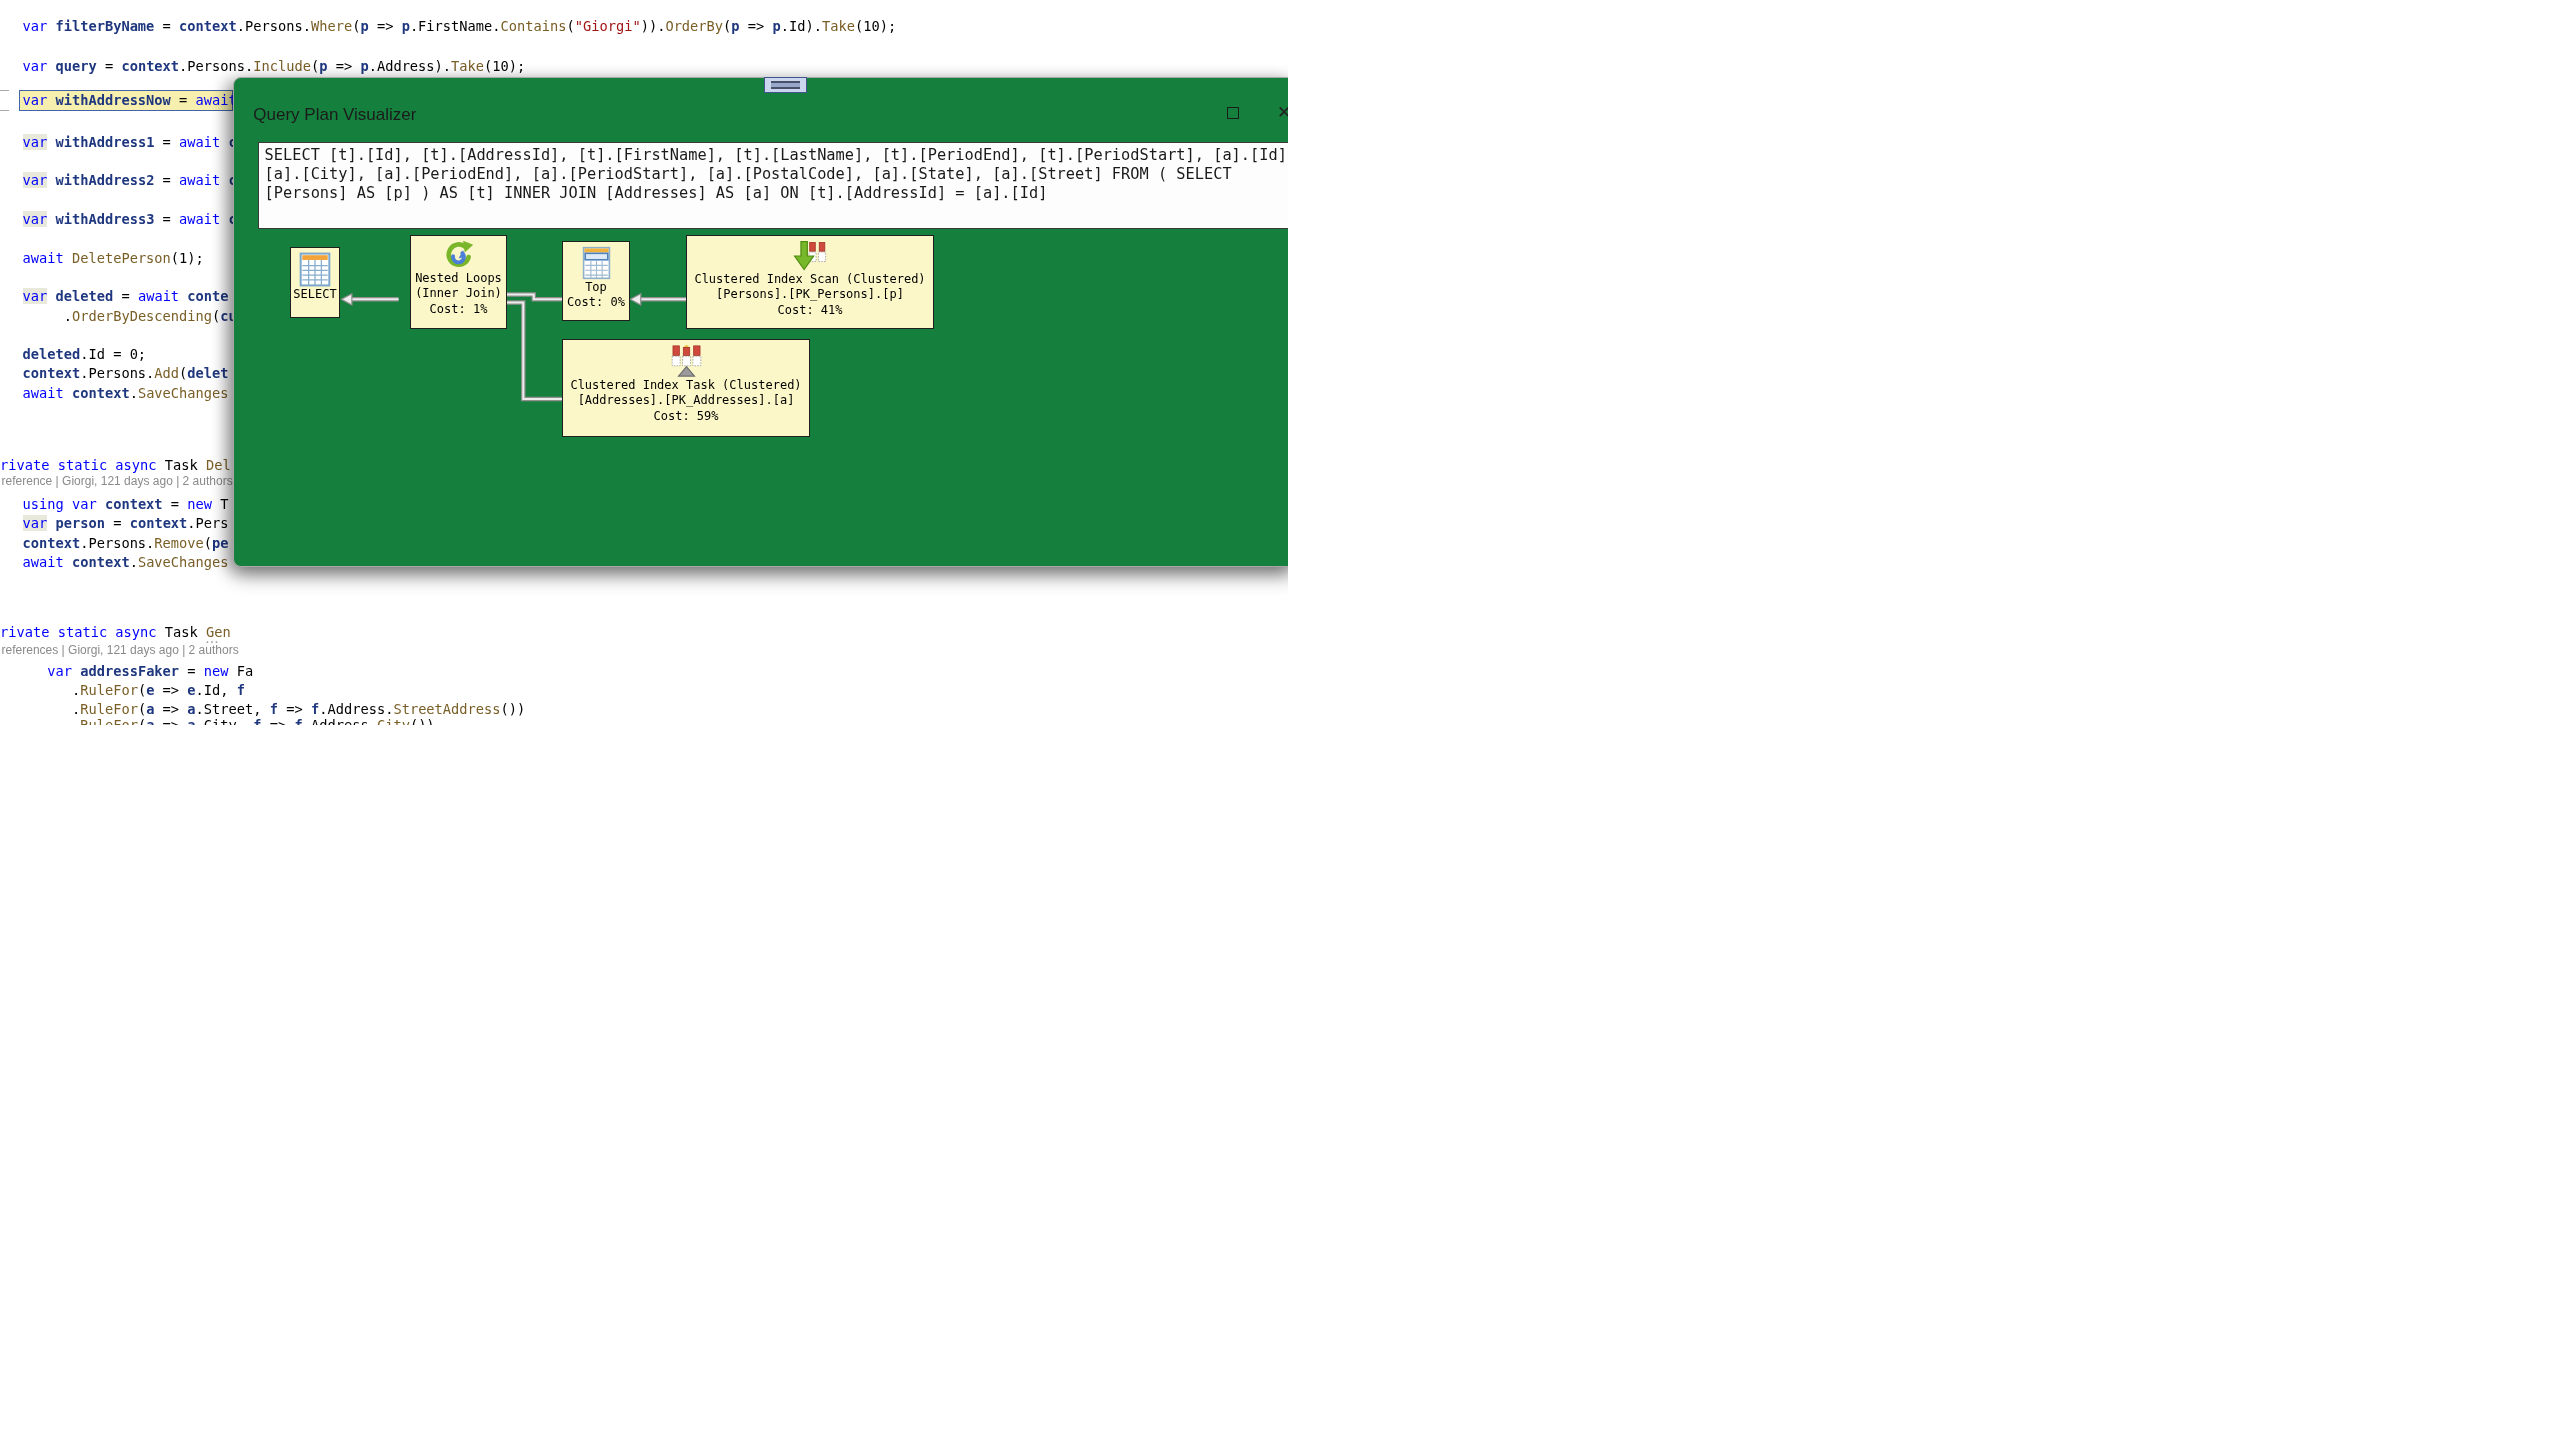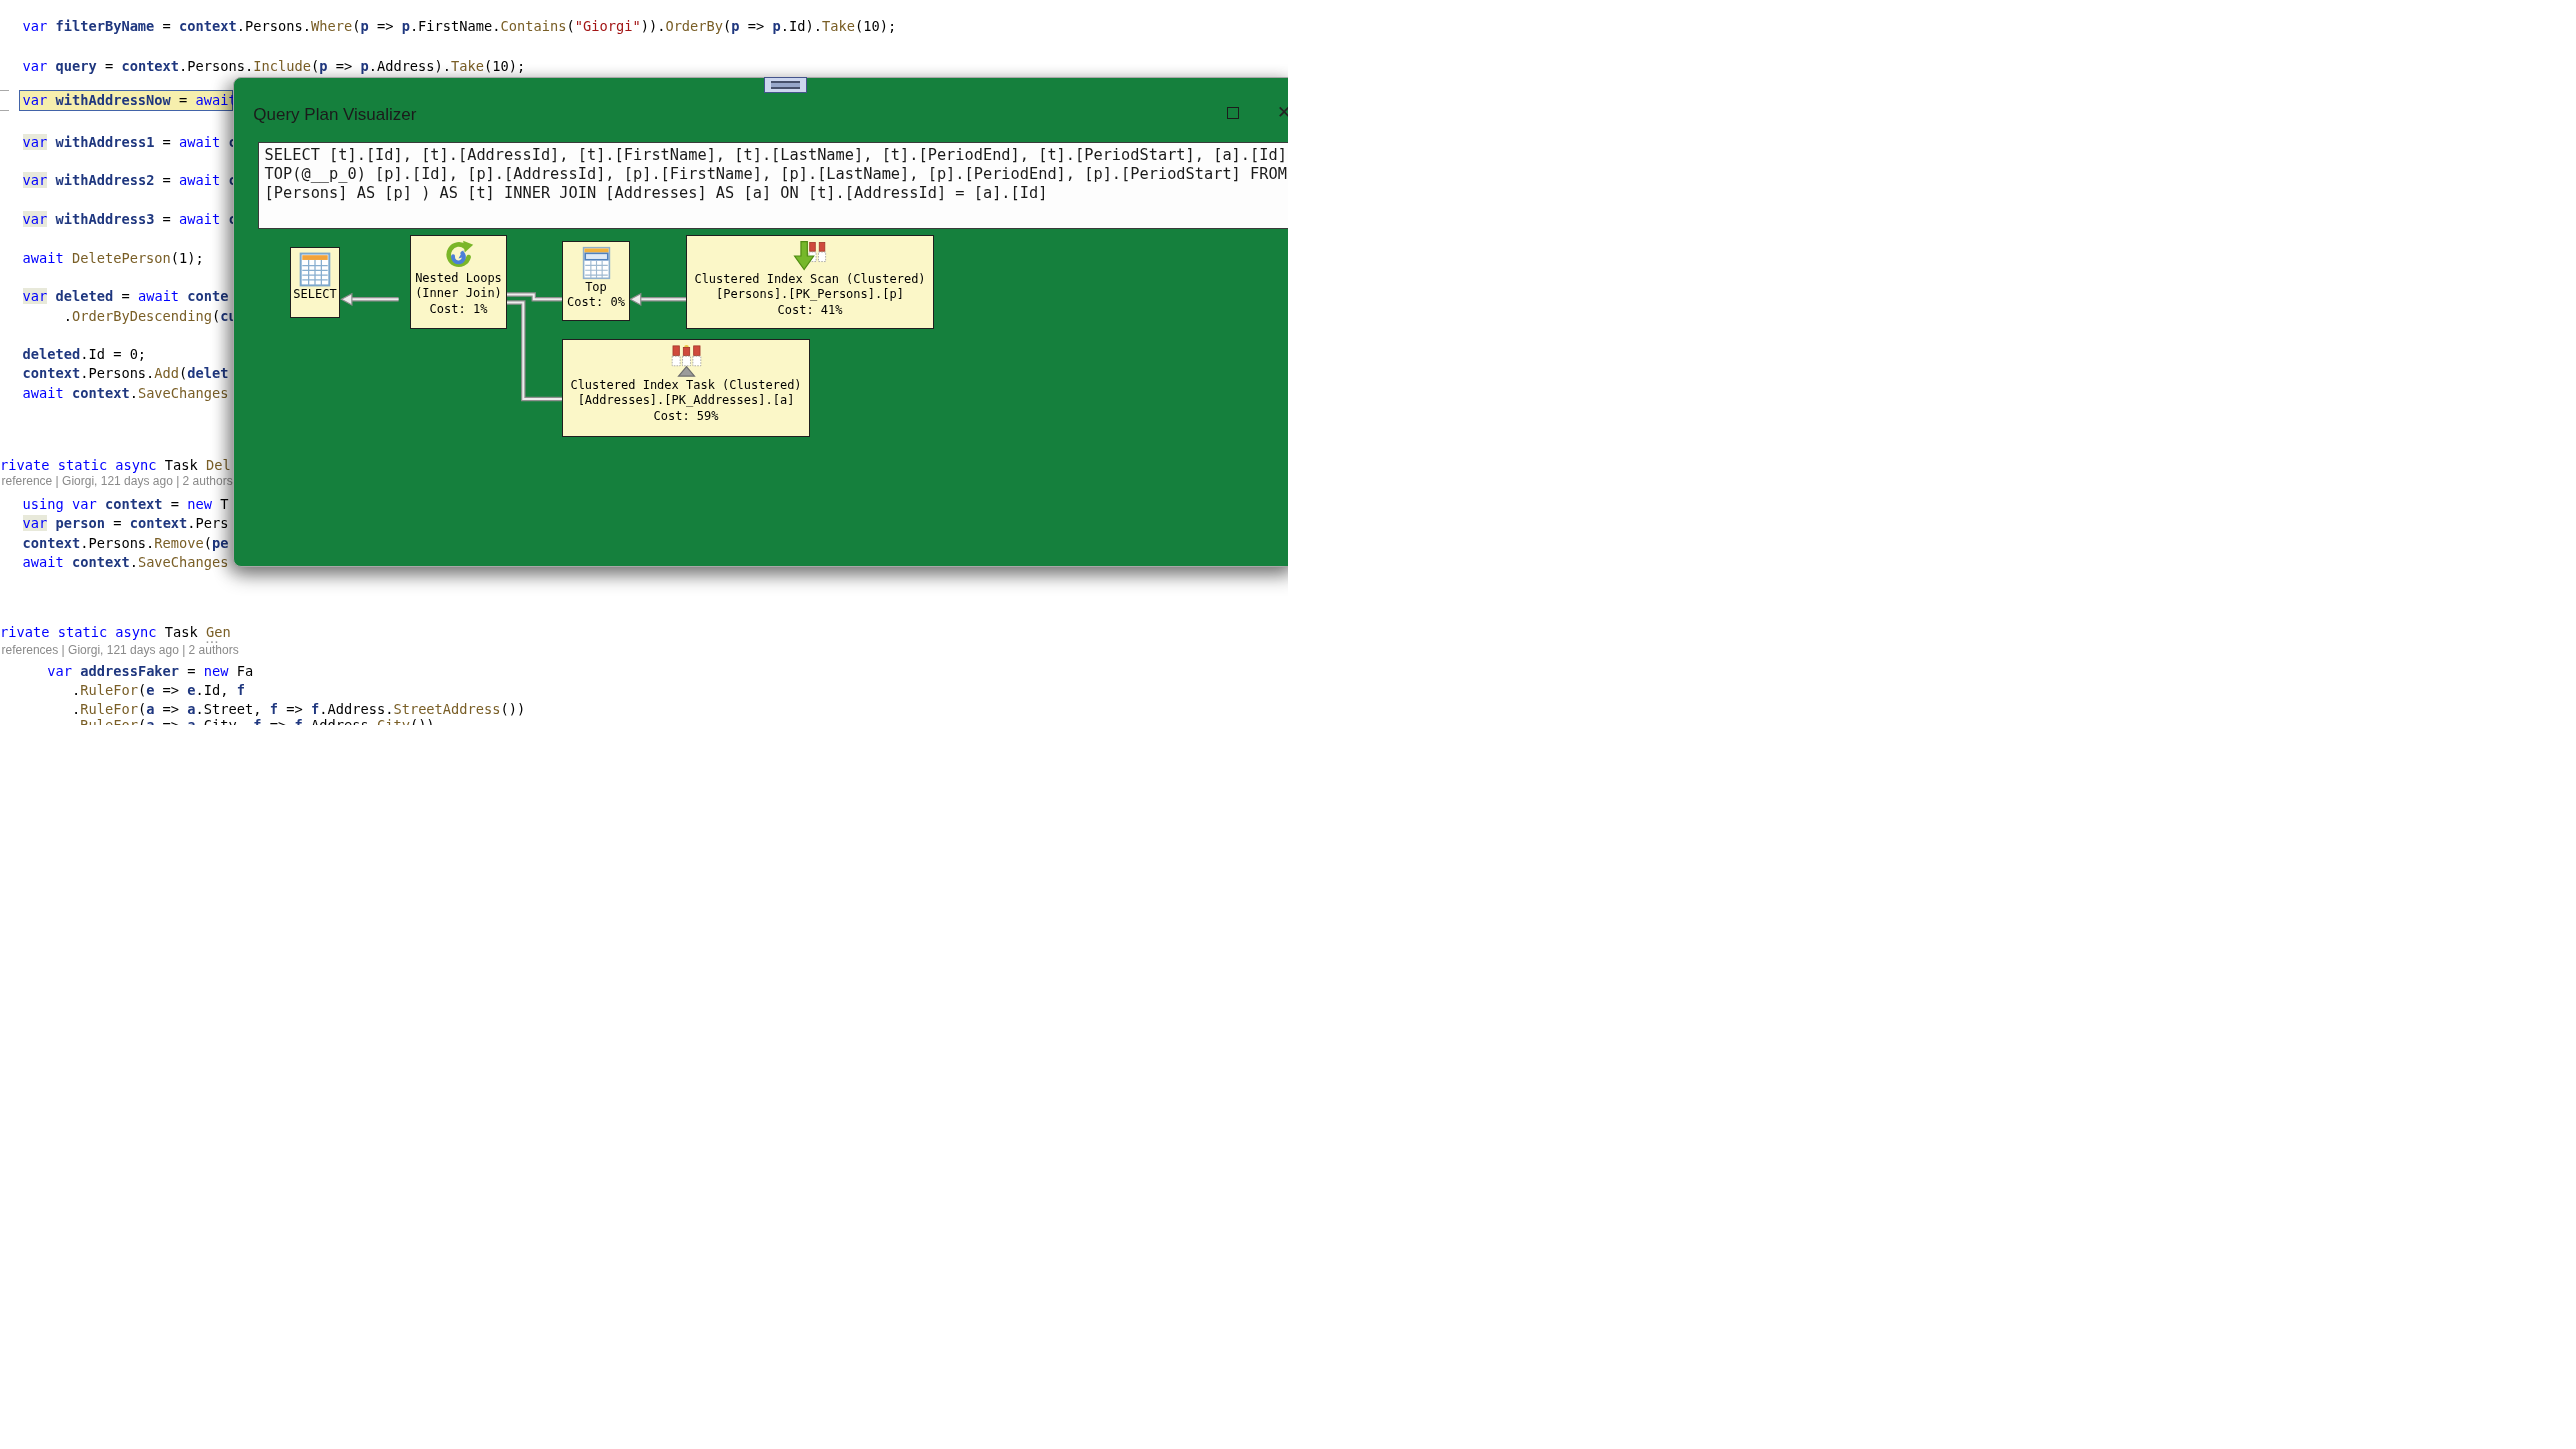--- a/index.html
+++ b/index.html
@@ -88,21 +88,21 @@
 <div class="dialog">
   <div class="grip">
     <div class="grip-bars"></div>
   </div>
   <div class="dlg-title">Query Plan Visualizer</div>
   <div class="btn-max"></div>
   <div class="btn-close">✕</div>
 
   <div class="sqlbox">
       <div>SELECT [t].[Id], [t].[AddressId], [t].[FirstName], [t].[LastName], [t].[PeriodEnd], [t].[PeriodStart], [a].[Id],</div>
-      <div>TOP(@__p_0) [p].[Id], [p].[AddressId], [p].[FirstName], [p].[LastName], [p].[PeriodEnd], [p].[PeriodStart] FROM</div>
+      <div>[a].[City], [a].[PeriodEnd], [a].[PeriodStart], [a].[PostalCode], [a].[State], [a].[Street] FROM ( SELECT</div>
       <div>[Persons] AS [p] ) AS [t] INNER JOIN [Addresses] AS [a] ON [t].[AddressId] = [a].[Id]</div>
     </div>
 
   <svg class="plan-svg" viewBox="0 0 1320 768">
     <path class="arr-o" d="M204 275 H146"></path>
       <path class="arr-i" d="M204 275 H146"></path>
     <polygon class="arr-h" points="133,275 146,268 146,282"></polygon>
     <path class="arr-o" d="M407 275 H372 V269 H337"></path>
       <path class="arr-i" d="M407 275 H372 V269 H337"></path>
     <polygon class="arr-h" points="324,269 337,262 337,276"></polygon>

